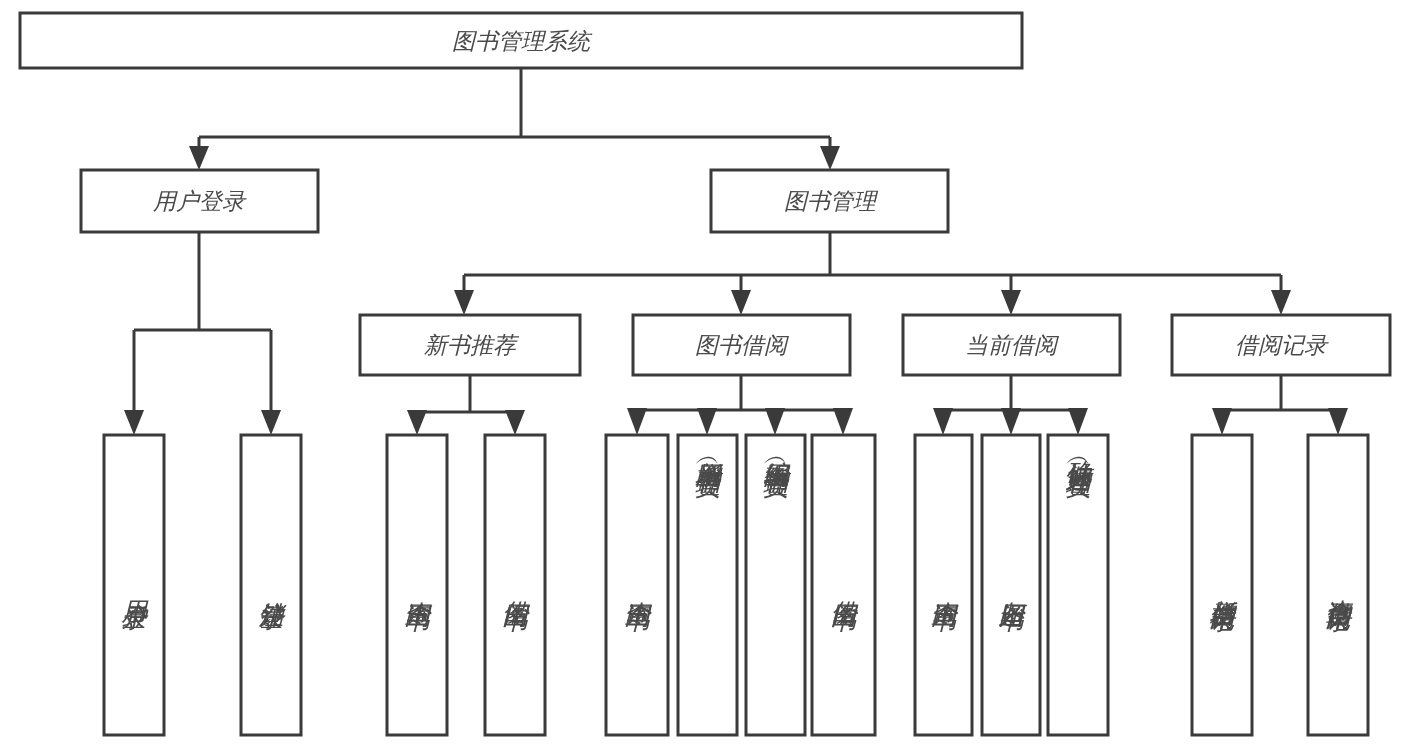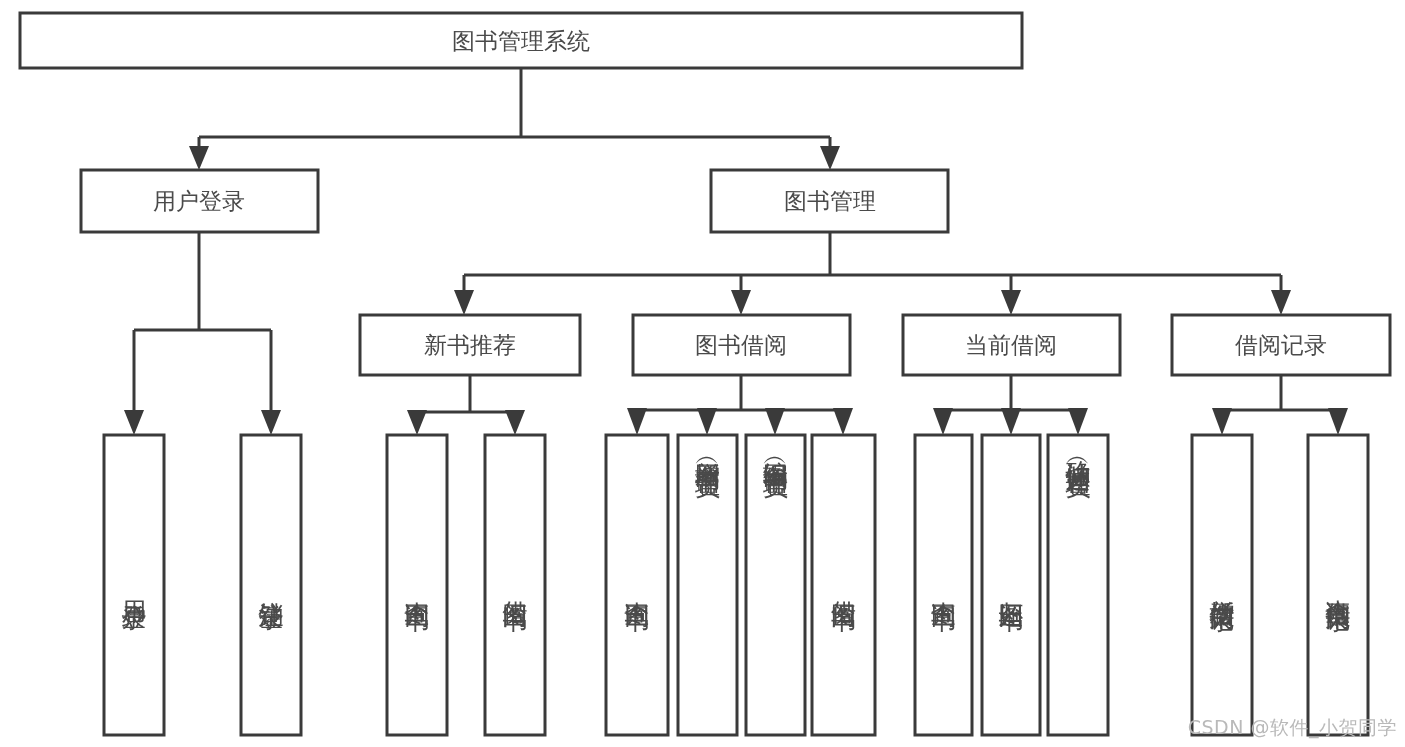--- a/index.html
+++ b/index.html
@@ -10,20 +10,21 @@
   }
   body {
     font-family: "DejaVu Sans", "Liberation Sans", sans-serif;
   }
   #diagram-root {
     position: relative;
     width: 1405px;
     height: 747px;
     background: #ffffff;
     overflow: hidden;
+    font-style: italic;
   }
   svg#flowchart {
     position: absolute;
     top: 0;
     left: 0;
     width: 1405px;
     height: 747px;
   }
   .node-rect {
     fill: #ffffff;
@@ -232,15 +233,14 @@
   <div class="vlabel-wrap" style="left:1048px; top:441px; width:60px; height:294px; align-items:flex-start;">
     <span class="vlabel-text">确认归还（管理员）</span>
   </div>
   <div class="vlabel-wrap" style="left:1192px; top:435px; width:60px; height:300px;">
     <span class="vlabel-text">新增借阅记录</span>
   </div>
   <div class="vlabel-wrap" style="left:1308px; top:435px; width:60px; height:300px;">
     <span class="vlabel-text">查询借阅记录</span>
   </div>
 
-  <div class="watermark">CSDN @软件_小贺同学</div>
 
 </div>
 
 </body></html>

